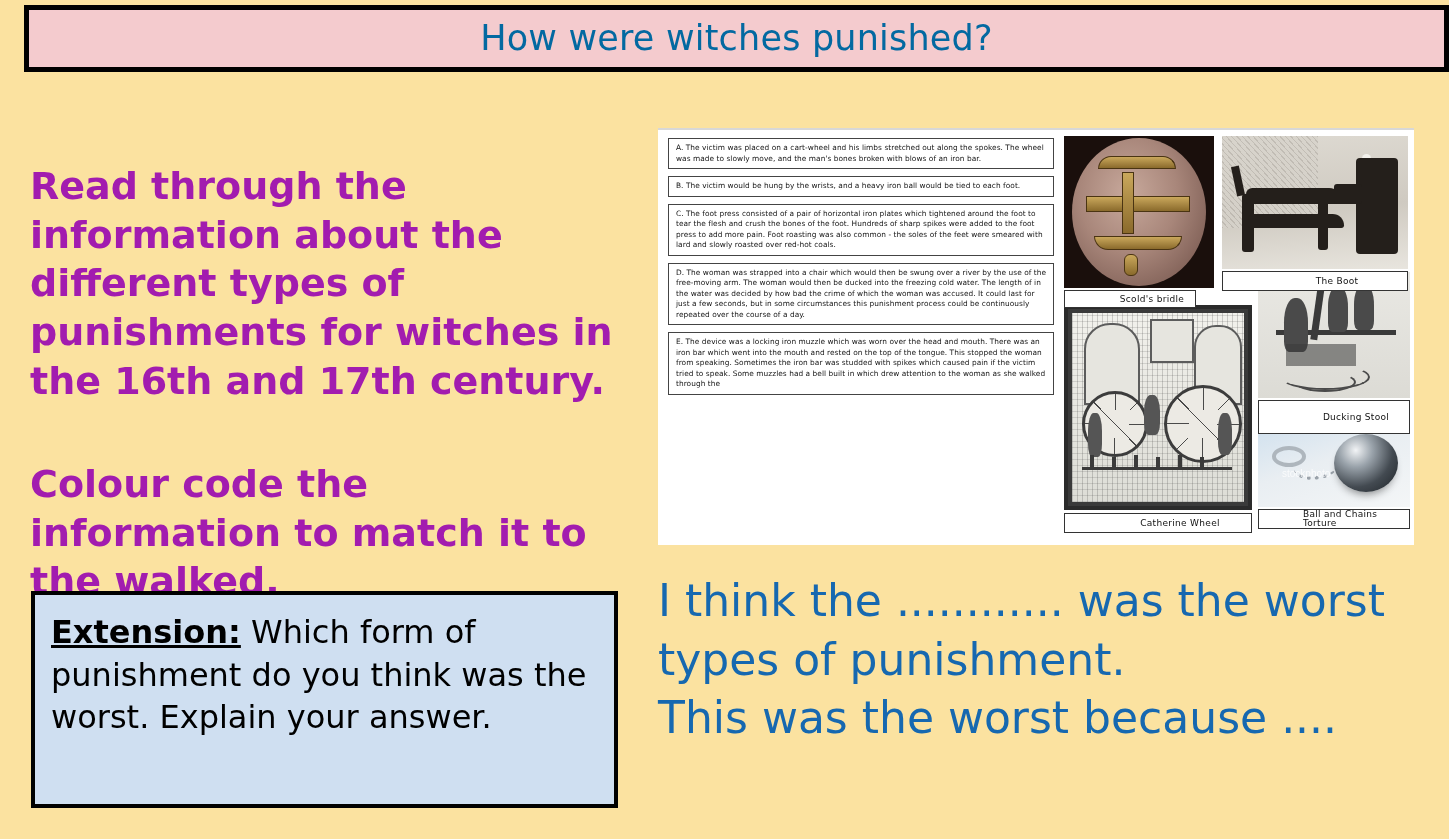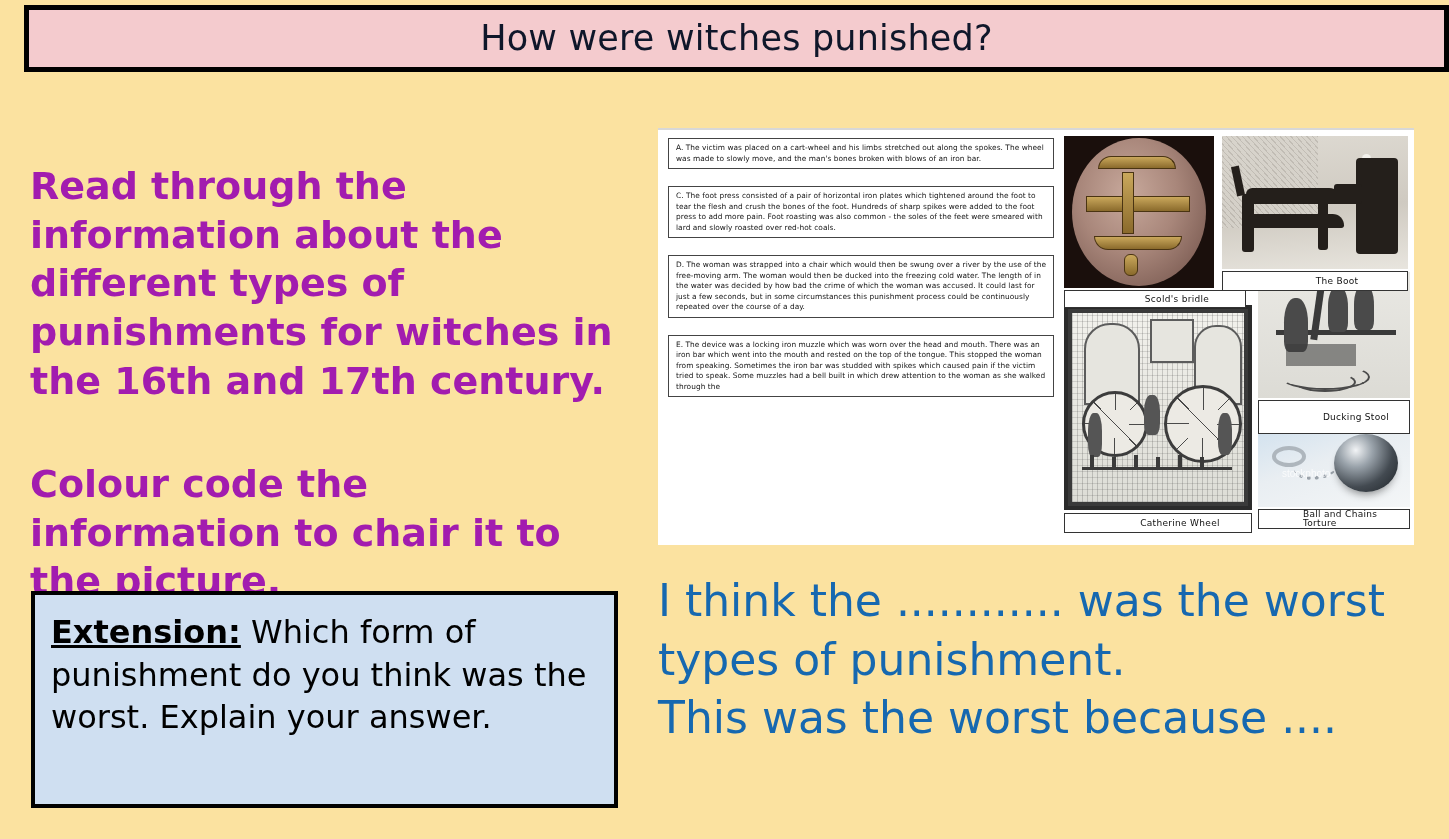--- a/index.html
+++ b/index.html
@@ -13,21 +13,21 @@
   
   #title-banner{
     position:absolute;left:24px;top:5px;width:1425px;height:67px;
     background:#f4cbce;
     border:5px solid #000;
     box-sizing:border-box;
     display:flex;align-items:center;justify-content:center;
   }
   #title-text{
     font-family:"DejaVu Sans", sans-serif;
-    font-size:35px;line-height:1;color:#0f172a;letter-spacing:.2px;
+    font-size:35px;line-height:1;color:#0369a1;letter-spacing:.2px;
     white-space:nowrap;
   }
   
   .instr{
     position:absolute;left:30px;
     font-size:38px;line-height:1.28;color:#a21caf;
     width:600px;
     font-weight:bold;
   }
   #instr-1{top:162px;}
@@ -59,21 +59,21 @@
     box-sizing:border-box;
   }
   
   #text-column{
     position:absolute;left:10px;top:8px;width:386px;
   }
   .info-box{
     border:1px solid #444;background:#fff;
     box-sizing:border-box;
     padding:4px 6px 4px 7px;
-    margin-bottom:17px;
+    margin-bottom:7px;
     font-family:"DejaVu Sans", sans-serif;
     font-size:7.4px;line-height:1.42;color:#141414;
     letter-spacing:.05px;
   }
   
   #image-column{
     position:absolute;left:404px;top:2px;width:350px;height:412px;
   }
   .photo{position:absolute;overflow:hidden;background:#fff;}
   .caption{
@@ -158,50 +158,51 @@
   }
   #photo-ball .chain{
     position:absolute;left:36px;top:32px;width:44px;height:22px;
     border-bottom:4px dotted #9aa2aa;border-radius:0 0 60% 40%;
   }
   #photo-ball .wm{
     position:absolute;left:24px;top:46px;font-size:10px;color:rgba(255,255,255,.75);
     font-family:"Liberation Sans", sans-serif;
   }
   
-  #cap-bridle{left:2px;top:158px;width:182px;height:18px;}
+  #cap-bridle{left:2px;top:158px;width:132px;height:18px;}
   #cap-boot{left:160px;top:139px;width:186px;height:20px;}
   #cap-wheel{left:2px;top:381px;width:188px;height:20px;}
   #cap-ducking{left:196px;top:268px;width:152px;height:34px;}
   #cap-ball{left:196px;top:377px;width:152px;height:20px;}
 </style>
 </head>
 <body>
 
 <div id="title-banner">
   <div id="title-text">How were witches punished?</div>
 </div>
 
 <div class="instr" id="instr-1">Read through the information about the different types of punishments for witches in the 16th and 17th century.</div>
-<div class="instr" id="instr-2">Colour code the information to chair it to the picture.</div>
+<div class="instr" id="instr-2">Colour code the information to match it to the walked.</div>
 
 <div id="extension-box">
   <div id="extension-text"><span id="extension-label">Extension:</span><span id="extension-body"> Which form of punishment do you think was the worst.  Explain your answer.</span></div>
 </div>
 
 <div id="sentence-starters">
   <div class="starter-line">I think the ............ was the worst</div>
   <div class="starter-line">types of punishment.</div>
   <div class="starter-line">This was the worst because ....</div>
 </div>
 
 <div id="resource-panel">
 
   <div id="text-column">
     <div class="info-box">A. The victim was placed on a cart-wheel and his limbs stretched out along the spokes. The wheel was made to slowly move, and the man's bones broken with blows of an iron bar.</div>
+    <div class="info-box">B. The victim would be hung by the wrists, and a heavy iron ball would be tied to each foot.</div>
     <div class="info-box">C. The foot press consisted of a pair of horizontal iron plates which tightened around the foot to tear the flesh and crush the bones of the foot. Hundreds of sharp spikes were added to the foot press to add more pain. Foot roasting was also common - the soles of the feet were smeared with lard and slowly roasted over red-hot coals.</div>
     <div class="info-box">D. The woman was strapped into a chair which would then be swung over a river by the use of the free-moving arm. The woman would then be ducked into the freezing cold water. The length of in the water was decided by how bad the crime of which the woman was accused. It could last for just a few seconds, but in some circumstances this punishment process could be continuously repeated over the course of a day.</div>
     <div class="info-box">E. The device was a locking iron muzzle which was worn over the head and mouth. There was an iron bar which went into the mouth and rested on the top of the tongue. This stopped the woman from speaking. Sometimes the iron bar was studded with spikes which caused pain if the victim tried to speak. Some muzzles had a bell built in which drew attention to the woman as she walked through the</div>
   </div>
 
   <div id="image-column">
 
     <div class="photo" id="photo-bridle">
       <div class="oval"></div>
       <div class="band" style="left:34px;top:20px;width:78px;height:13px;border-radius:40px 40px 0 0;"></div>

